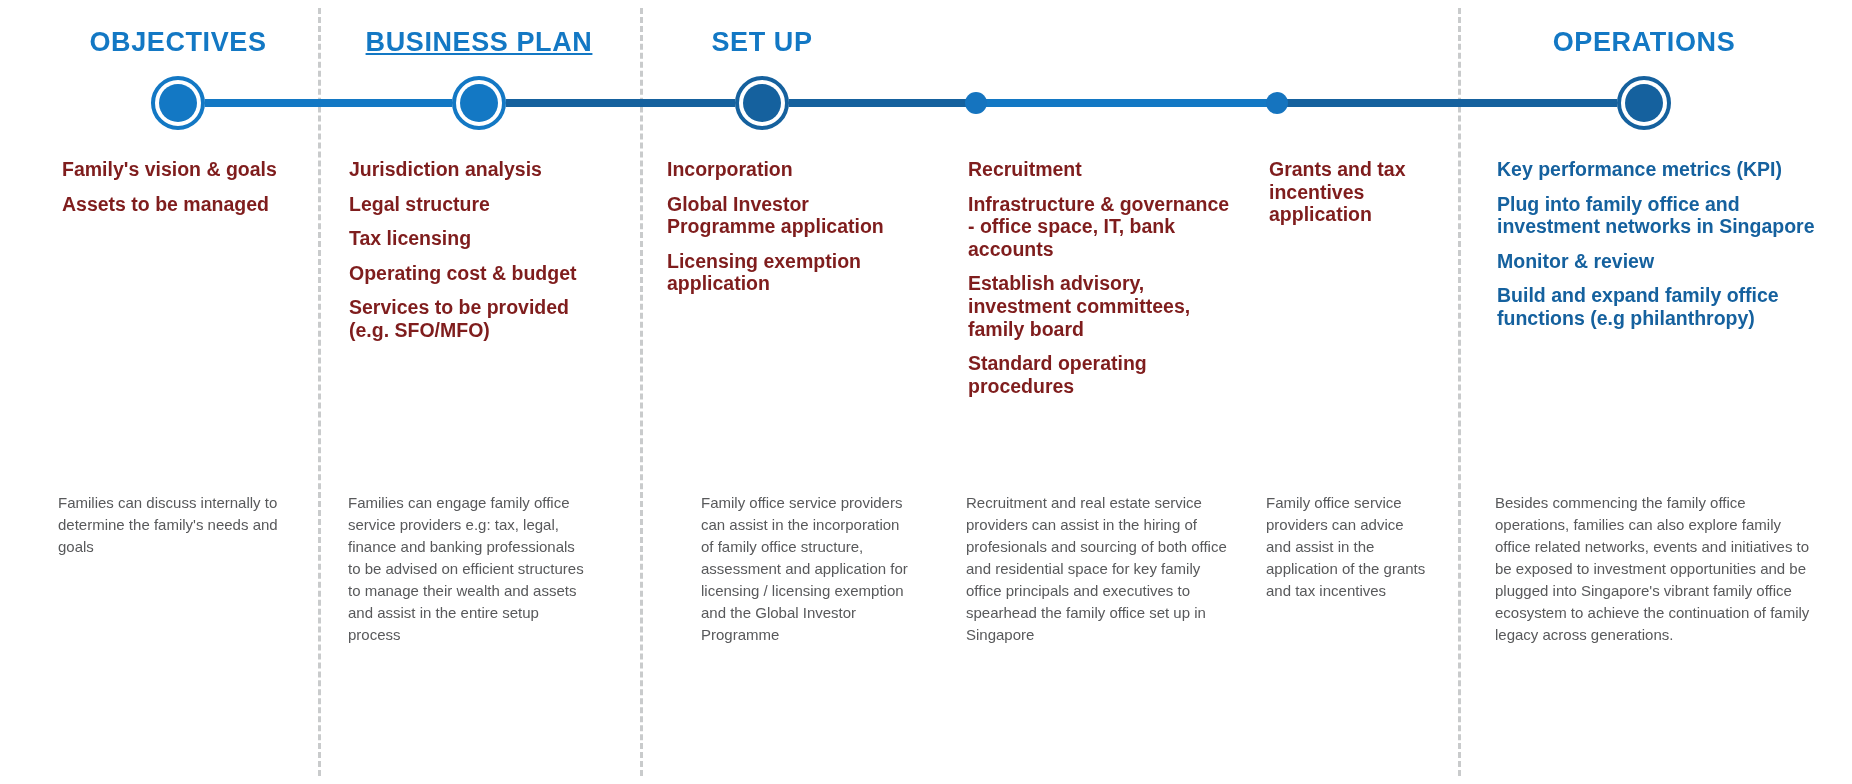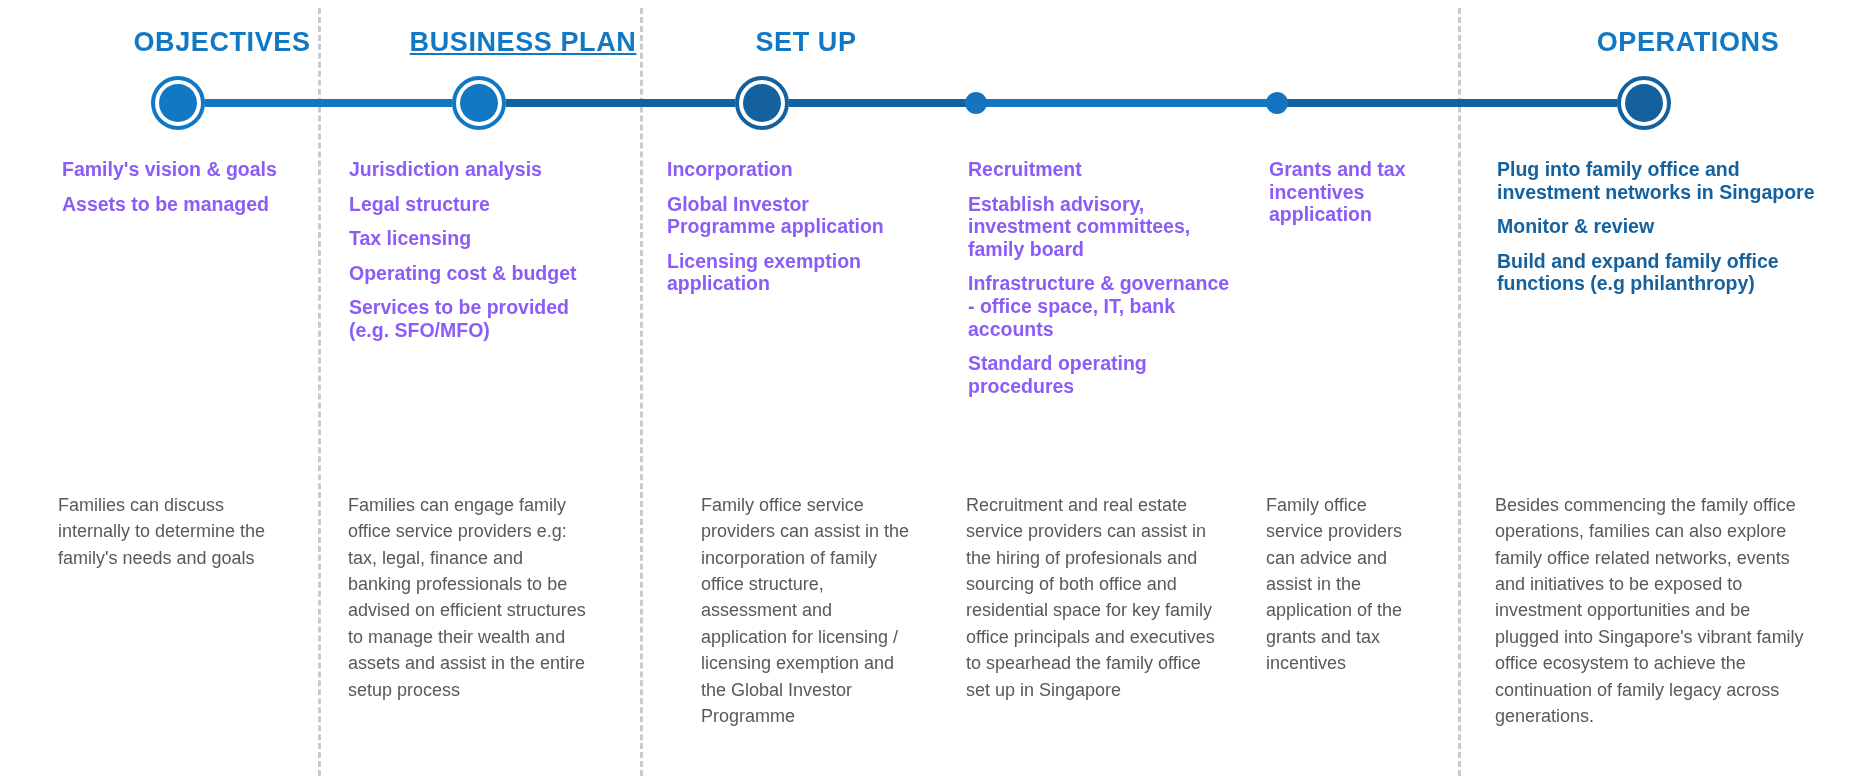--- a/index.html
+++ b/index.html
@@ -31,21 +31,20 @@
   
   .phase-title {
     position: absolute;
     font-size: 27px;
     font-weight: bold;
     letter-spacing: 0.6px;
     color: #1378c4;
     white-space: nowrap;
     transform: translateX(-50%);
     top: 27px;
-    margin-left: 44px;
   }
 
   
   .timeline-track {
     position: absolute;
     height: 8px;
     top: 99px;
   }
   .node {
     position: absolute;
@@ -82,30 +81,30 @@
 
   
   .bullets {
     position: absolute;
     top: 158px;
   }
   .bullet {
     font-size: 19.5px;
     font-weight: bold;
     line-height: 1.16;
-    color: #8b5cf6;
+    color: #7f1d1d;
     margin-bottom: 12px;
   }
   .bullets.dark .bullet { color: #15619e; }
 
   
   .narrative {
     position: absolute;
     top: 492px;
-    font-size: 18px;
+    font-size: 15px;
     line-height: 1.465;
     color: #58595b;
     font-weight: normal;
   }
 </style>
 </head>
 <body>
 
 <div id="canvas">
 
@@ -160,28 +159,29 @@
         <div class="bullet">Operating cost &amp; budget</div>
         <div class="bullet">Services to be provided (e.g. SFO/MFO)</div>
       </div>
       <div class="bullets" style="left: 667px; width: 232px;">
         <div class="bullet">Incorporation</div>
         <div class="bullet">Global Investor Programme application</div>
         <div class="bullet">Licensing exemption application</div>
       </div>
       <div class="bullets" style="left: 968px; width: 262px;">
         <div class="bullet">Recruitment</div>
+        <div class="bullet">Infrastructure &amp; governance - office space, IT, bank accounts</div>
         <div class="bullet">Establish advisory, investment committees, family board</div>
-        <div class="bullet">Infrastructure &amp; governance - office space, IT, bank accounts</div>
         <div class="bullet">Standard operating procedures</div>
       </div>
       <div class="bullets" style="left: 1269px; width: 160px;">
         <div class="bullet">Grants and tax incentives application</div>
       </div>
       <div class="bullets dark" style="left: 1497px; width: 320px;">
+        <div class="bullet">Key performance metrics (KPI)</div>
         <div class="bullet">Plug into family office and investment networks in Singapore</div>
         <div class="bullet">Monitor &amp; review</div>
         <div class="bullet">Build and expand family office functions (e.g philanthropy)</div>
       </div>
     </div>
 
   <div id="narratives">
       <div class="narrative" style="left: 58px; width: 232px;">Families can discuss internally to determine the family's needs and goals</div>
       <div class="narrative" style="left: 348px; width: 238px;">Families can engage family office service providers e.g: tax, legal, finance and banking professionals to be advised on efficient structures to manage their wealth and assets and assist in the entire setup process</div>
       <div class="narrative" style="left: 701px; width: 212px;">Family office service providers can assist in the incorporation of family office structure, assessment and application for licensing / licensing exemption and the Global Investor Programme</div>

